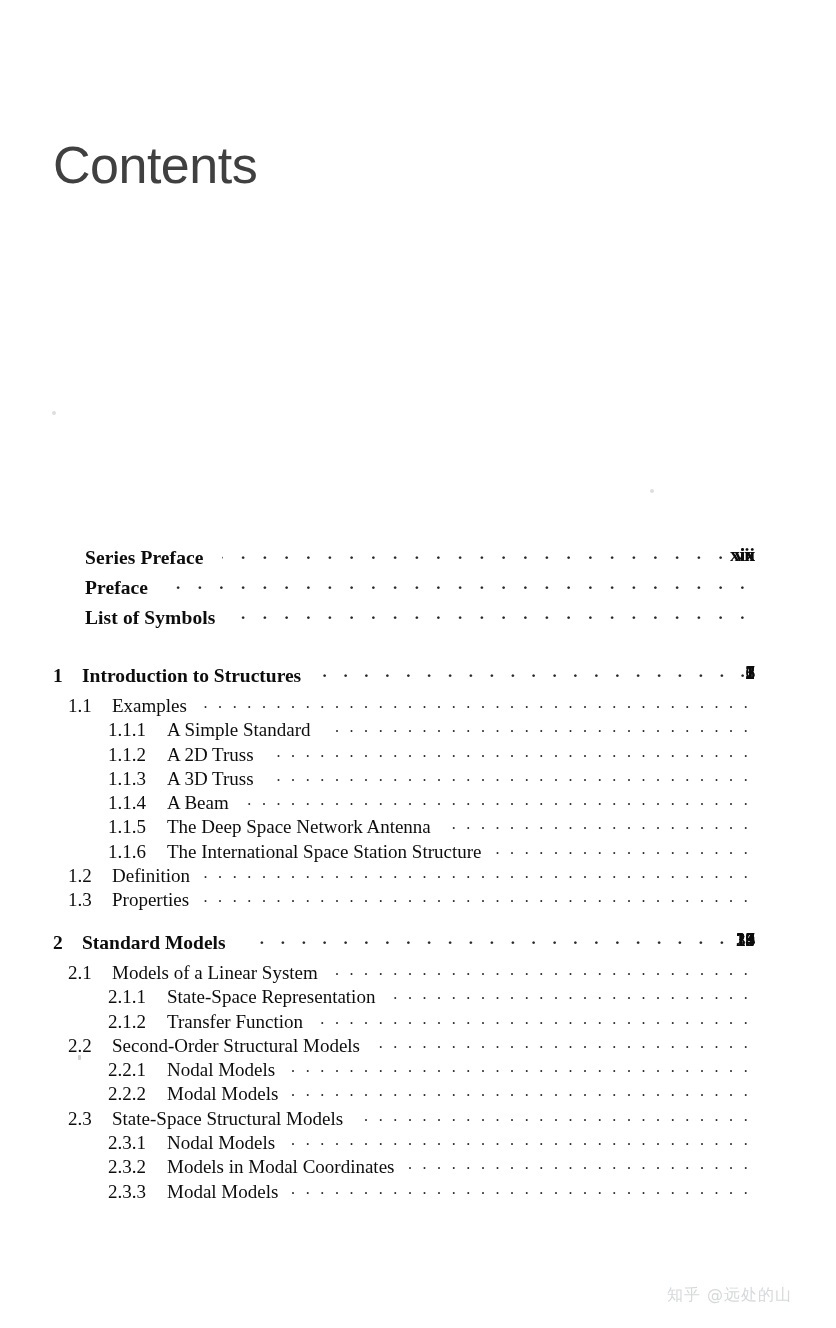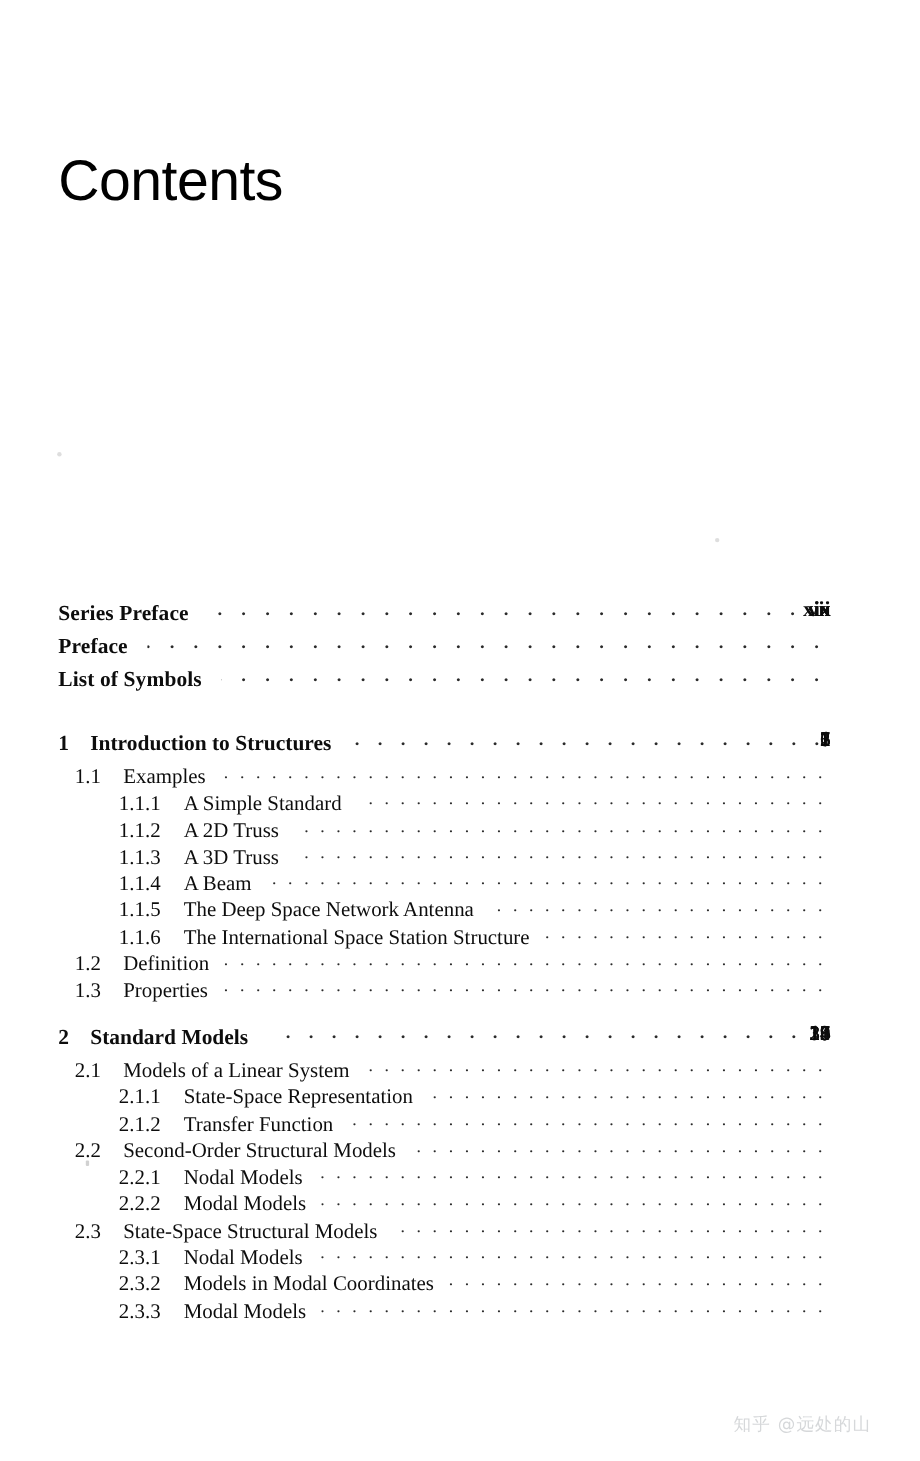--- a/index.html
+++ b/index.html
@@ -23,21 +23,21 @@
 
   
   .contents-title {
     position: absolute;
     left: 53px;
     top: 139px;
     font-family: "Liberation Sans", sans-serif;
     font-size: 52px;
     font-weight: 400;
     letter-spacing: -0.5px;
-    color: #000000;
+    color: #404040;
     line-height: 1;
   }
 
   
   .toc {
     position: absolute;
     left: 0;
     top: 0;
     width: 836px;
   }
@@ -96,21 +96,21 @@
     white-space: nowrap;
     min-width: 26px;
   }
 
   
   .level-front {
     font-weight: bold;
     font-size: 19.5px;
     height: 30px;
   }
-  .level-front .label { letter-spacing: 0.1px; }
+  .level-front .label { letter-spacing: 0.1px; margin-left: 32px; }
   .level-front .leader { margin-left: 18px; }
   .level-front .leader::before { letter-spacing: 6.6px; font-size: 17px; }
   .level-front .page { min-width: 34px; }
 
   
   .level-chapter {
     font-weight: bold;
     font-size: 19.5px;
     height: 31px;
   }

